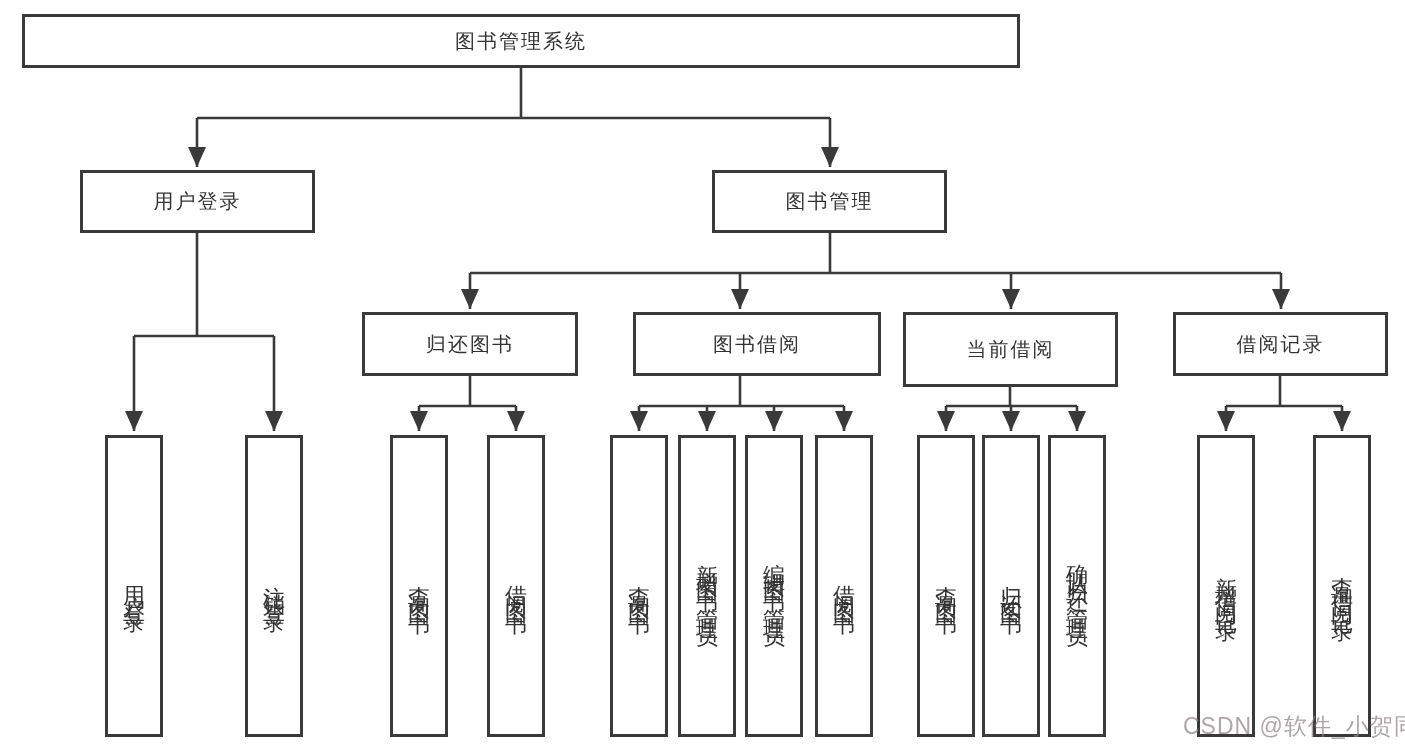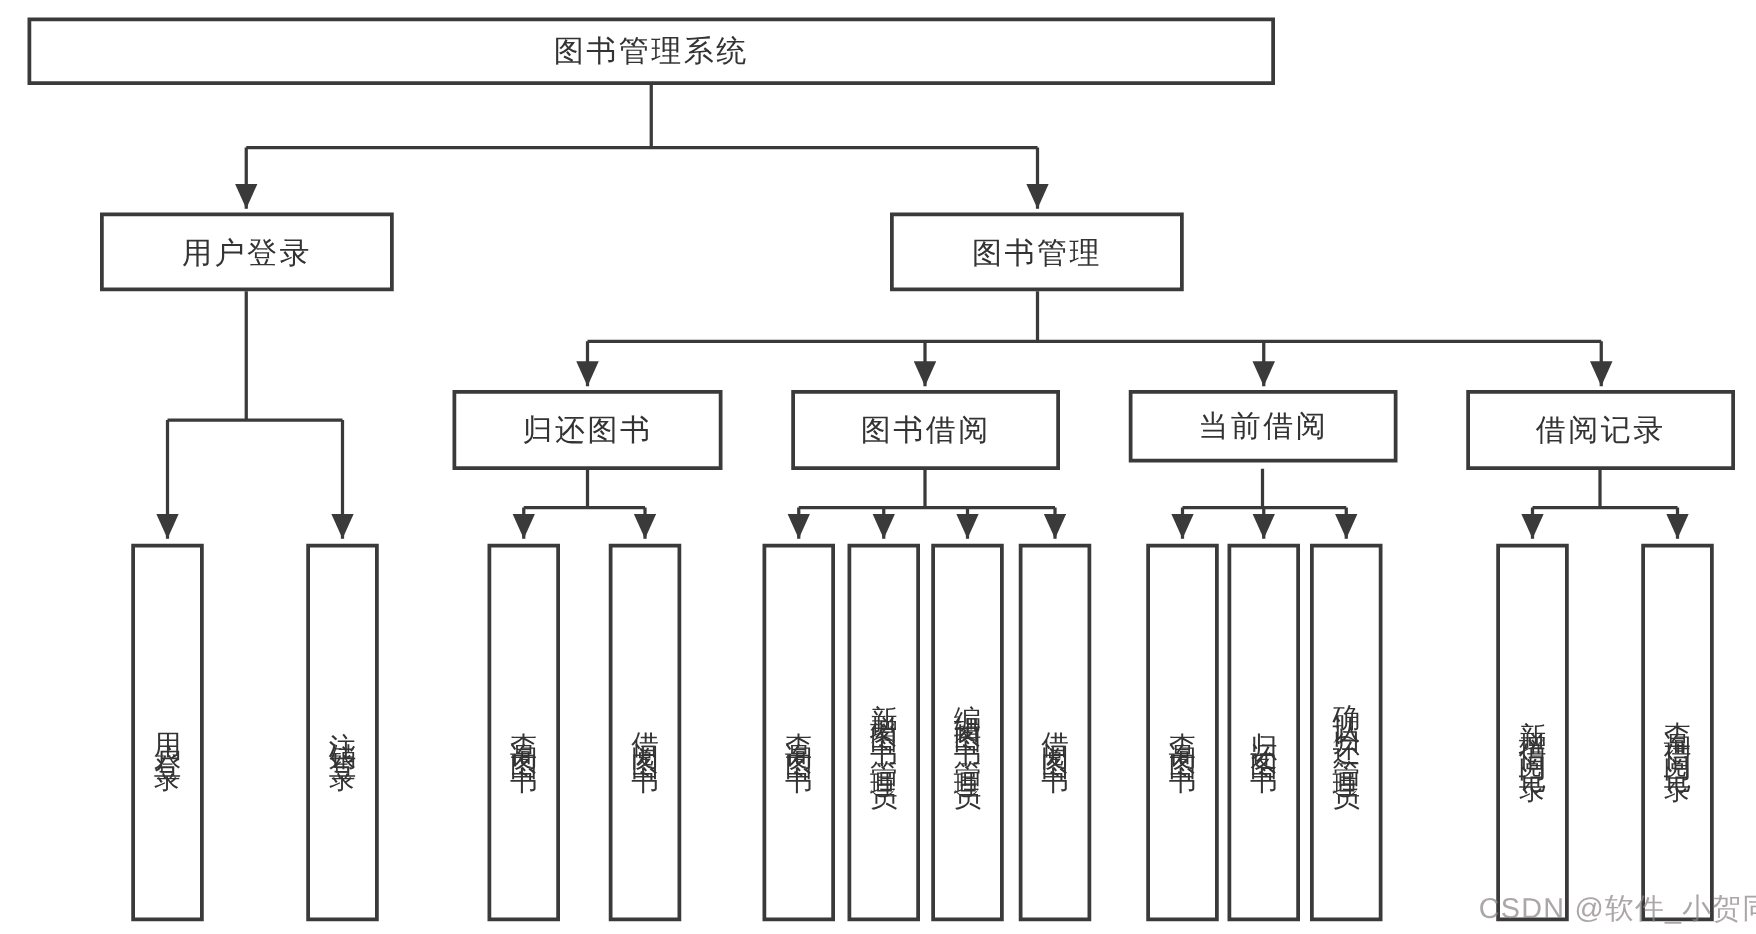--- a/index.html
+++ b/index.html
@@ -20,21 +20,21 @@
     pointer-events: none;
   }
   .node {
     position: absolute;
     box-sizing: border-box;
     background: #ffffff;
     border: 3px solid #3a3a3a;
     display: flex;
     align-items: center;
     justify-content: center;
-    font-size: 24px;
+    font-size: 20px;
     letter-spacing: 2px;
     color: #333333;
     white-space: nowrap;
   }
   .leaf {
     position: absolute;
     box-sizing: border-box;
     background: #ffffff;
     border: 3px solid #3a3a3a;
     display: flex;
@@ -105,22 +105,22 @@
     <line x1="1226" y1="406" x2="1226" y2="431" stroke="#3a3a3a" stroke-width="2.6" marker-end="url(#arw)"></line>
     <line x1="1342" y1="406" x2="1342" y2="431" stroke="#3a3a3a" stroke-width="2.6" marker-end="url(#arw)"></line>
   </svg>
 
   <div class="node" style="left:22px; top:14px; width:998px; height:54px;">图书管理系统</div>
 
   <div class="node" style="left:80px; top:170px; width:235px; height:63px;">用户登录</div>
   <div class="node" style="left:712px; top:170px; width:235px; height:63px;text-align:right;">图书管理</div>
 
   <div class="node" style="left:362px; top:312px; width:216px; height:64px;">归还图书</div>
-  <div class="node" style="left:633px; top:312px; width:215px; height:64px;">图书借阅</div>
-  <div class="node" style="left:903px; top:312px; width:215px; height:58px;">当前借阅</div>
+  <div class="node" style="left:633px; top:312px; width:248px; height:64px;">图书借阅</div>
+  <div class="node" style="left:903px; top:312px; width:215px; height:75px;">当前借阅</div>
   <div class="node" style="left:1173px; top:312px; width:215px; height:64px;">借阅记录</div>
 
   <div class="leaf" style="left:105px; top:435px; width:58px; height:302px;">
     <span class="vt">用户登录</span>
   </div>
   <div class="leaf" style="left:245px; top:435px; width:58px; height:302px;">
     <span class="vt">注销登录</span>
   </div>
 
   <div class="leaf" style="left:390px; top:435px; width:58px; height:302px;">

